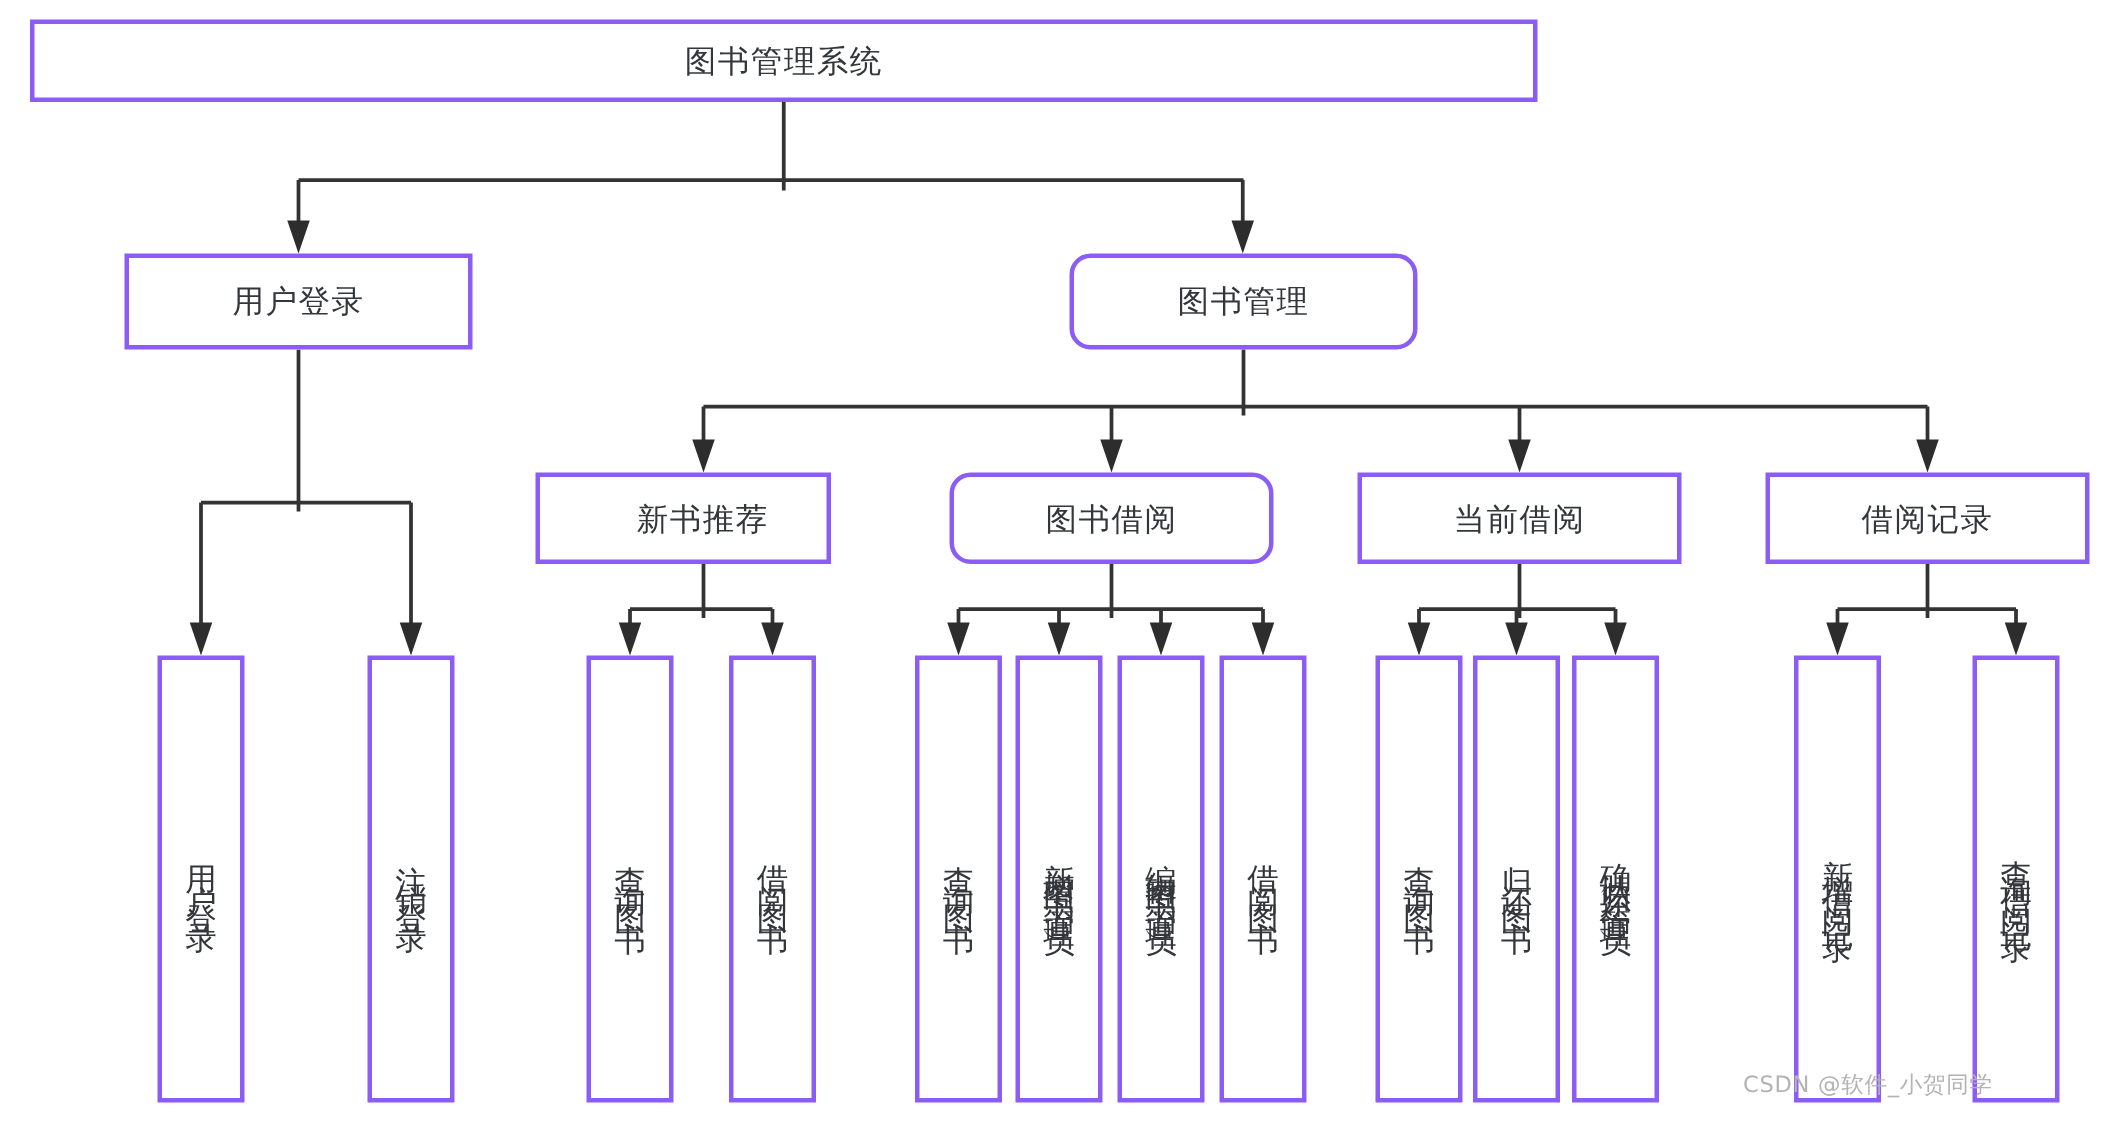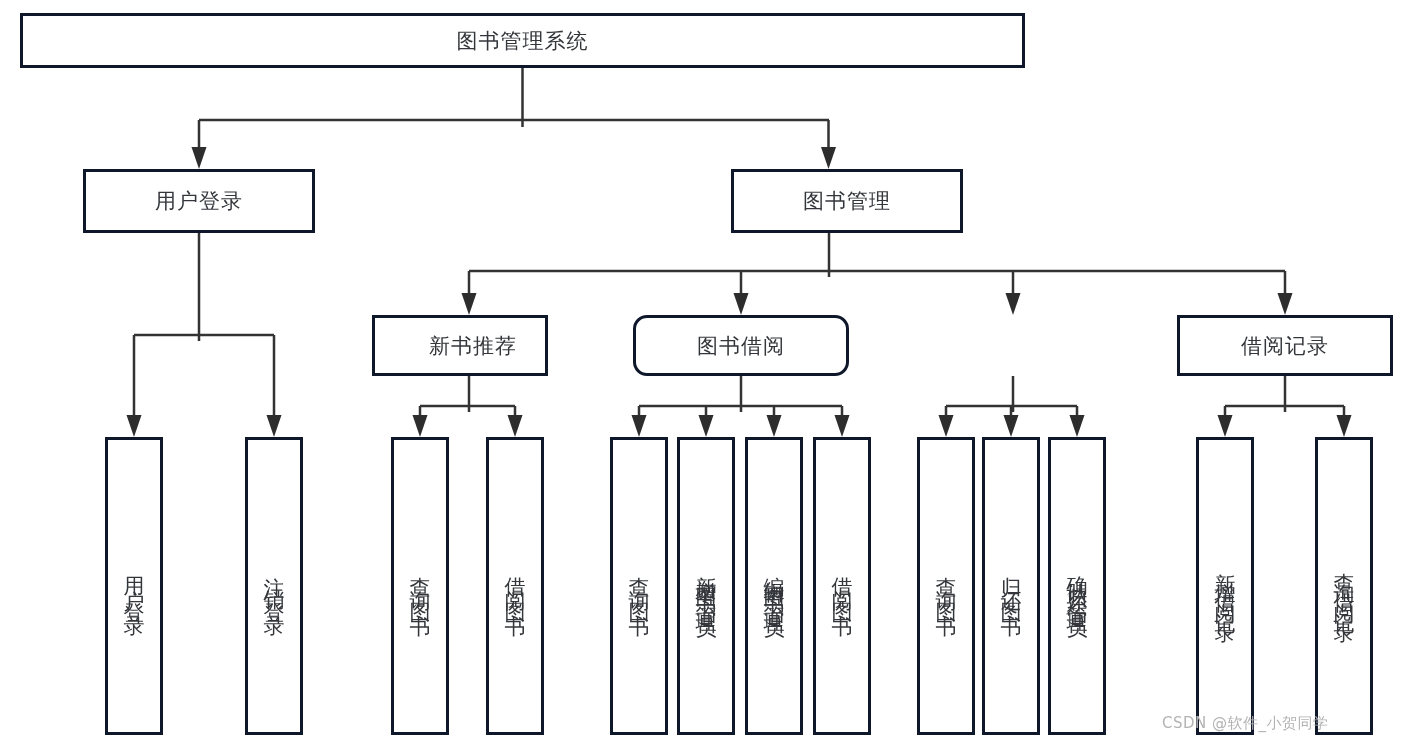--- a/index.html
+++ b/index.html
@@ -18,21 +18,21 @@
   .connectors {
     position: absolute;
     left: 0;
     top: 0;
     pointer-events: none;
   }
   .node {
     position: absolute;
     box-sizing: border-box;
     background: #ffffff;
-    border: 3px solid #0f172a;
+    border: 3px solid #8b5cf6;
     display: flex;
     align-items: center;
     justify-content: center;
     color: #33363b;
   }
   .node .hlabel {
     font-size: 21px;
     letter-spacing: 1px;
     white-space: nowrap;
   }
@@ -130,30 +130,33 @@
     </g>
   </svg>
 
   <div class="node" style="left:20px; top:13px; width:1005px; height:55px;">
     <span class="hlabel">图书管理系统</span>
   </div>
 
   <div class="node" style="left:83px; top:169px; width:232px; height:64px;">
     <span class="hlabel">用户登录</span>
   </div>
-  <div class="node" style="left:731px; top:169px; width:232px; height:64px;">
+  <div class="node" style="left:713px; top:169px; width:232px; height:64px;border-radius:14px;">
     <span class="hlabel">图书管理</span>
   </div>
 
-  <div class="node" style="left:372px; top:315px; width:176px; height:61px;padding-left:26px;">
+  <div class="node" style="left:357px; top:315px; width:197px; height:61px;padding-left:26px;">
     <span class="hlabel">新书推荐</span>
   </div>
   <div class="node" style="left:633px; top:315px; width:216px; height:61px;border-radius:14px;">
     <span class="hlabel">图书借阅</span>
   </div>
+  <div class="node" style="left:905px; top:315px; width:216px; height:61px;">
+    <span class="hlabel">当前借阅</span>
+  </div>
   <div class="node" style="left:1177px; top:315px; width:216px; height:61px;">
     <span class="hlabel">借阅记录</span>
   </div>
 
   <div class="node leaf" style="left:105px;">
     <span class="vtext sp4">用户登录</span>
   </div>
   <div class="node leaf" style="left:245px;">
     <span class="vtext sp4">注销登录</span>
   </div>

